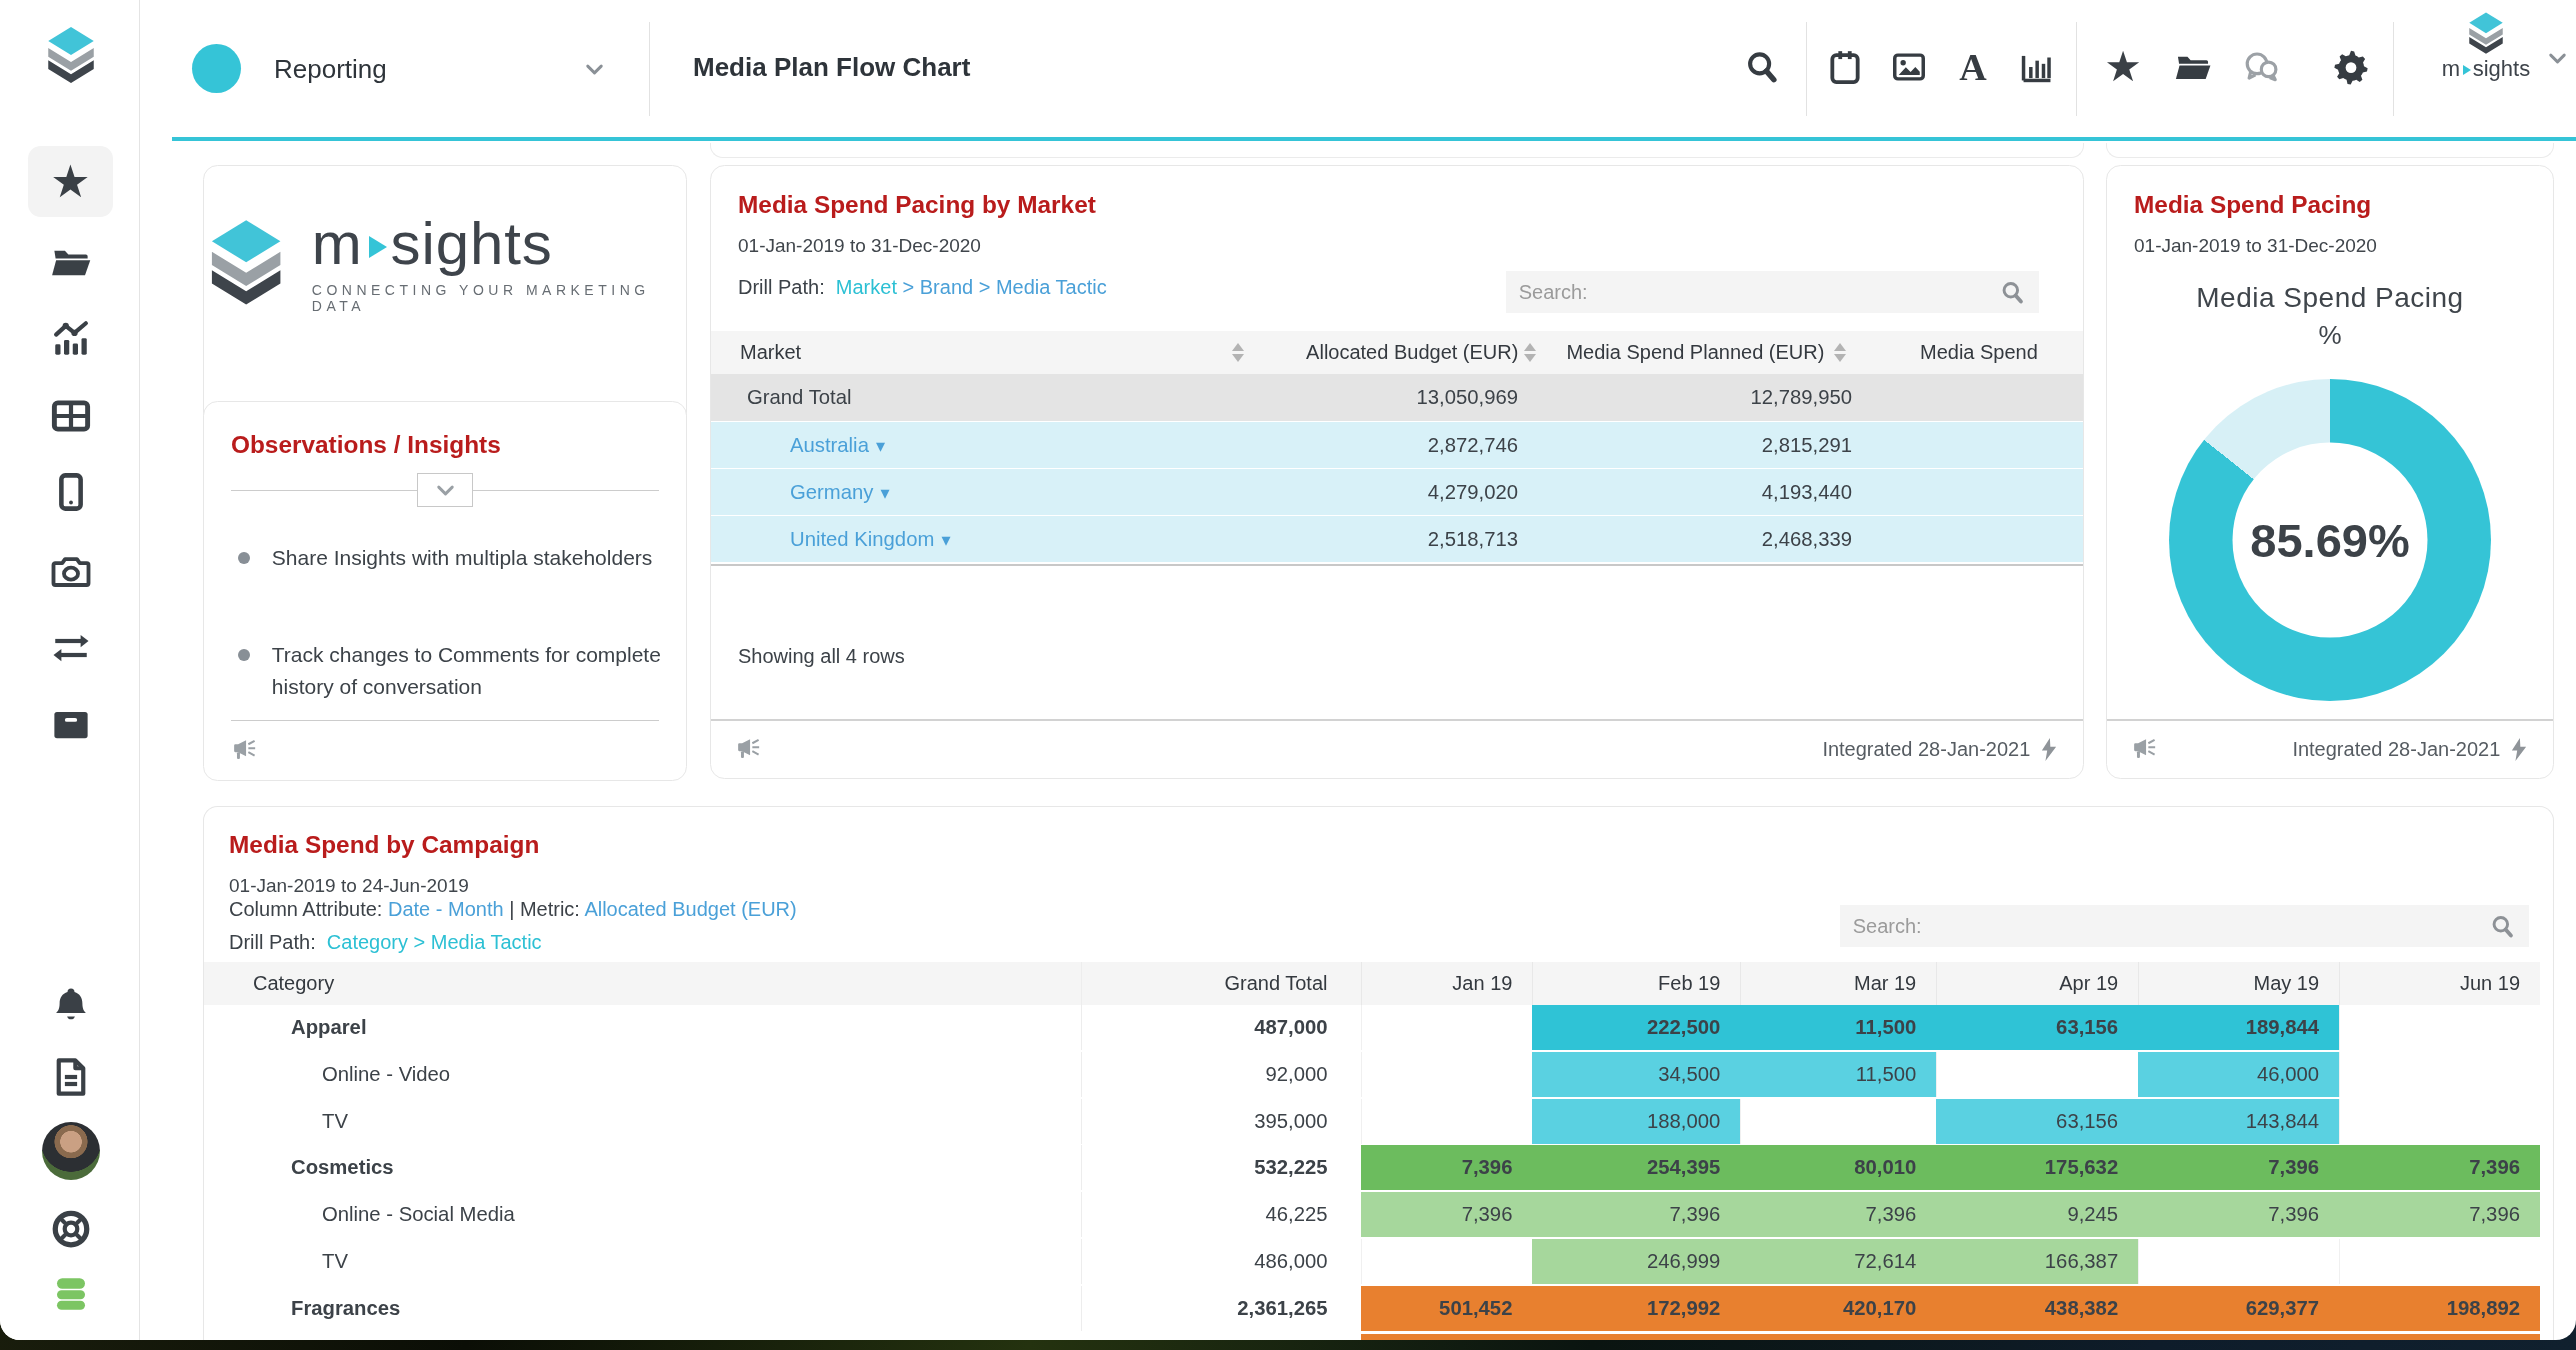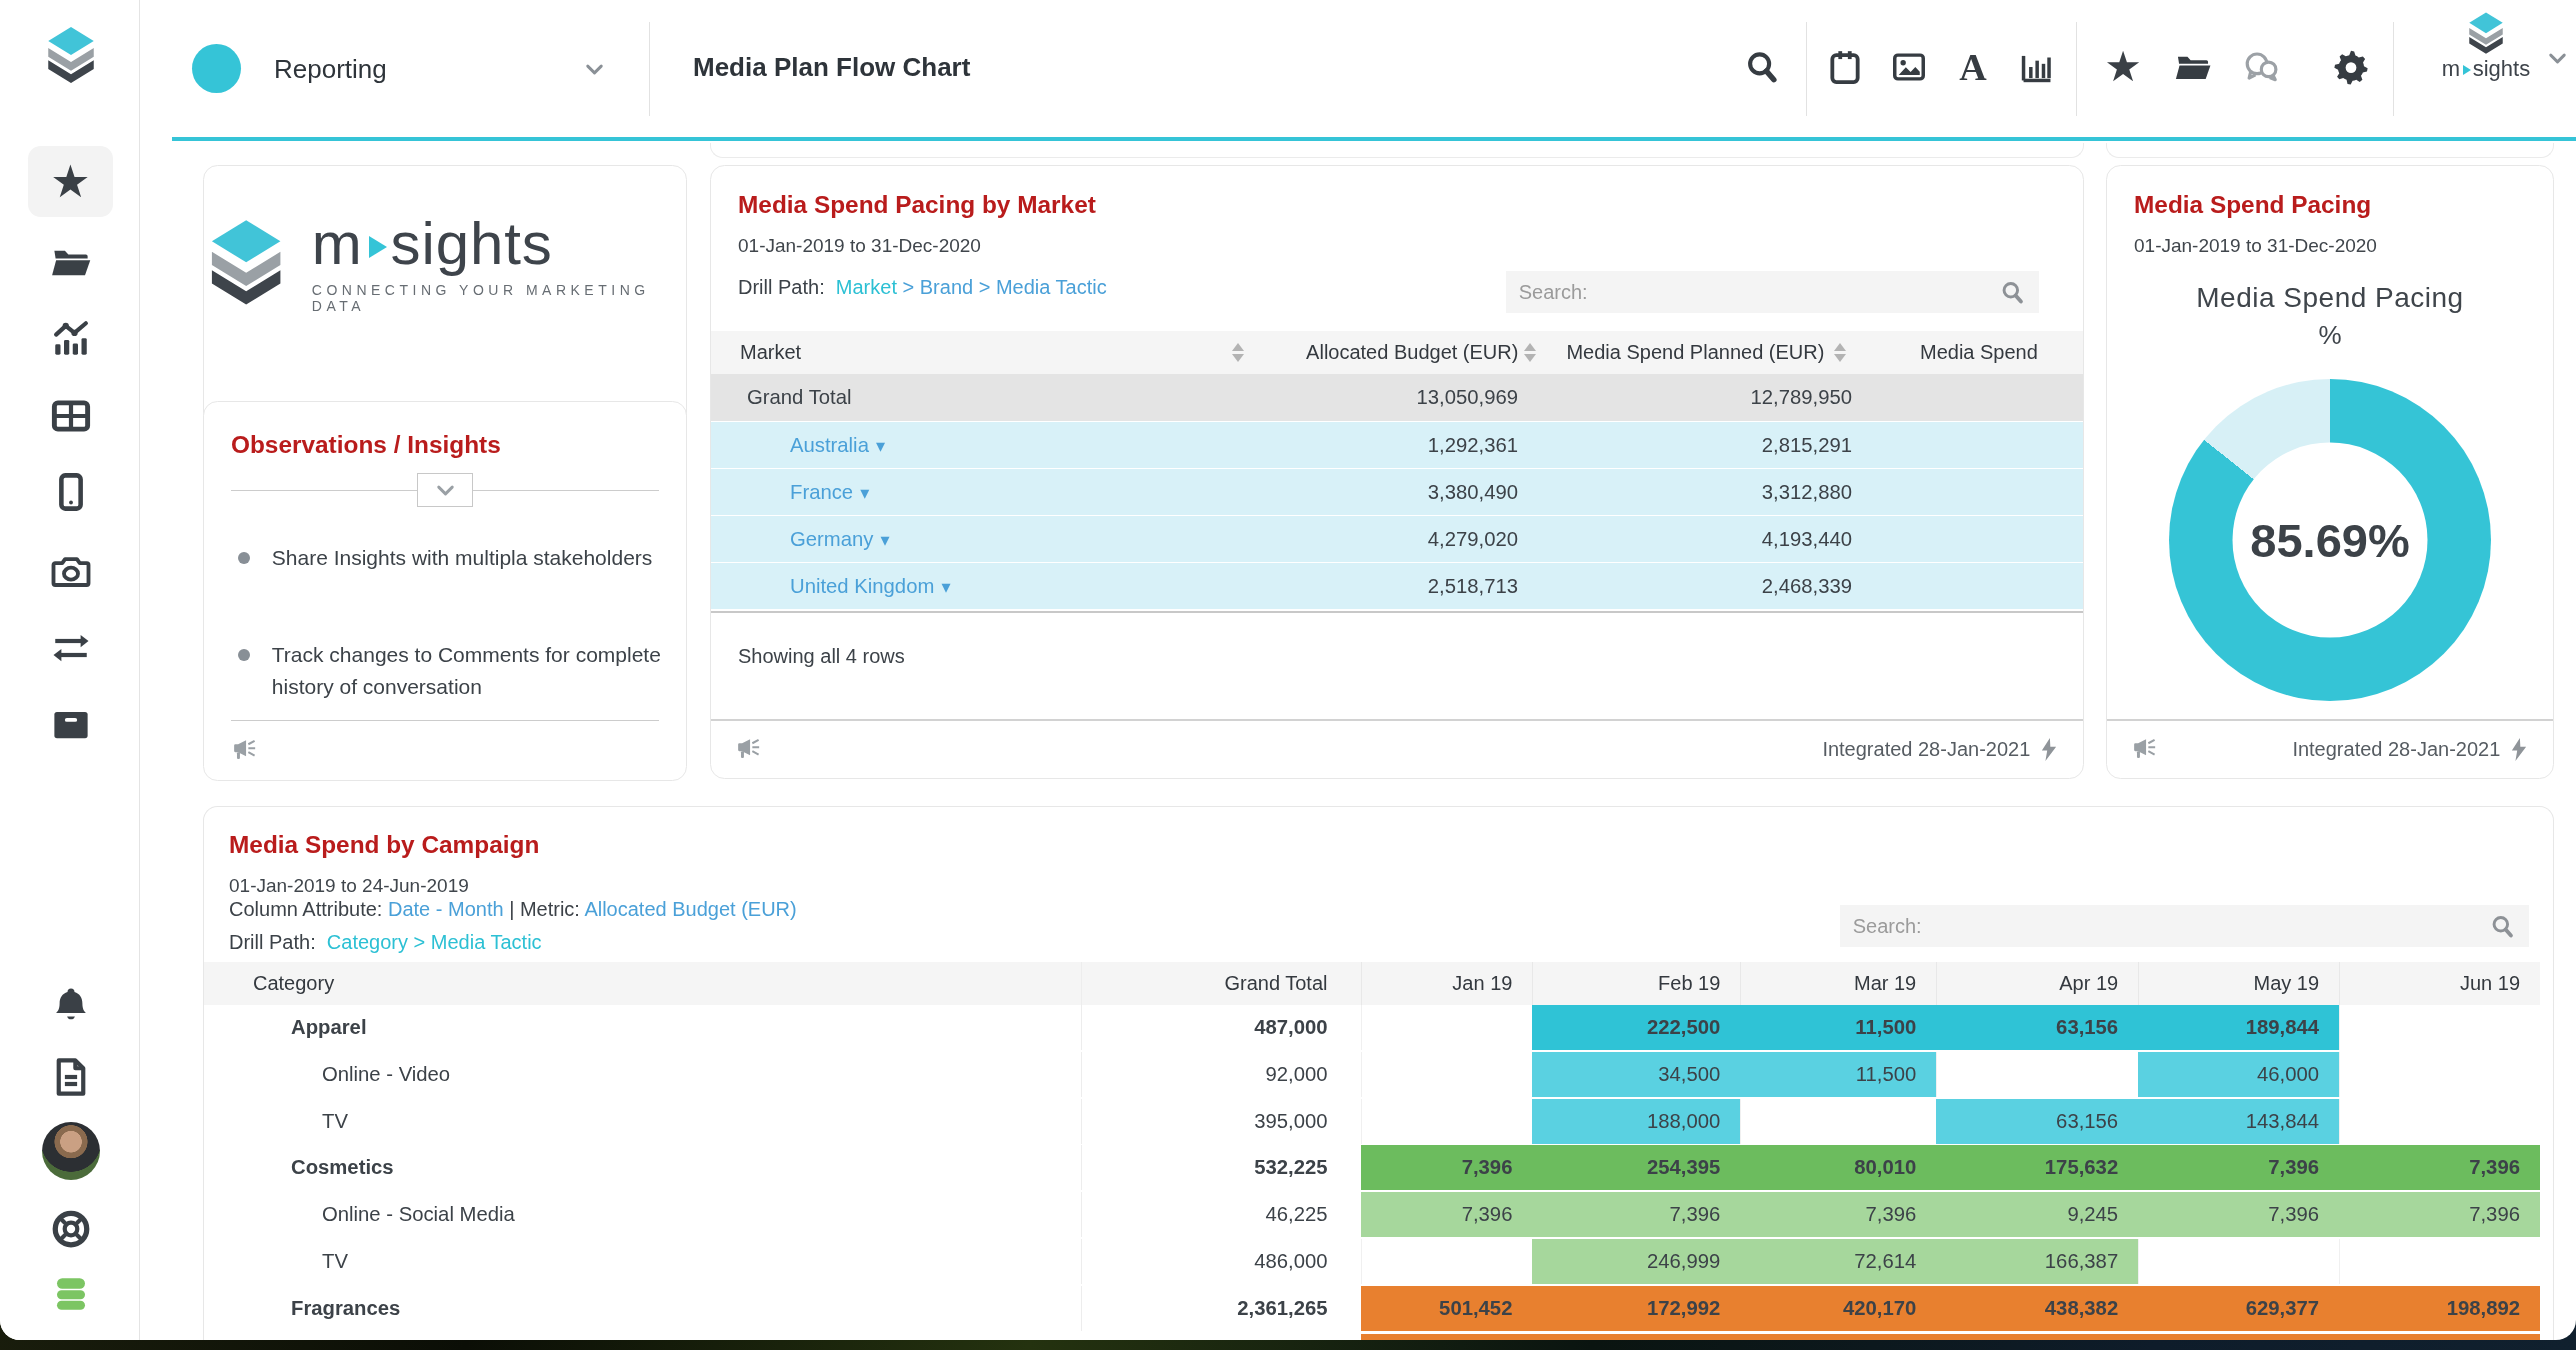--- a/index.html
+++ b/index.html
@@ -472,27 +472,22 @@
           </div>
         <div class="mk-c4"><span>Media Spend</span></div>
       </div>
       <div class="mk-row total">
         <div class="mk-name">Grand Total</div>
         <div class="mk-v2">13,050,969</div>
         <div class="mk-v3">12,789,950</div>
       </div>
       <div class="mk-row country">
         <div class="mk-name"><span class="caret">Australia</span></div>
-        <div class="mk-v2">1,292,361</div>
+        <div class="mk-v2">2,872,746</div>
         <div class="mk-v3">2,815,291</div>
-      </div>
-      <div class="mk-row country">
-        <div class="mk-name"><span class="caret">France</span></div>
-        <div class="mk-v2">3,380,490</div>
-        <div class="mk-v3">3,312,880</div>
       </div>
       <div class="mk-row country">
         <div class="mk-name"><span class="caret">Germany</span></div>
         <div class="mk-v2">4,279,020</div>
         <div class="mk-v3">4,193,440</div>
       </div>
       <div class="mk-row country">
         <div class="mk-name"><span class="caret">United Kingdom</span></div>
         <div class="mk-v2">2,518,713</div>
         <div class="mk-v3">2,468,339</div>

